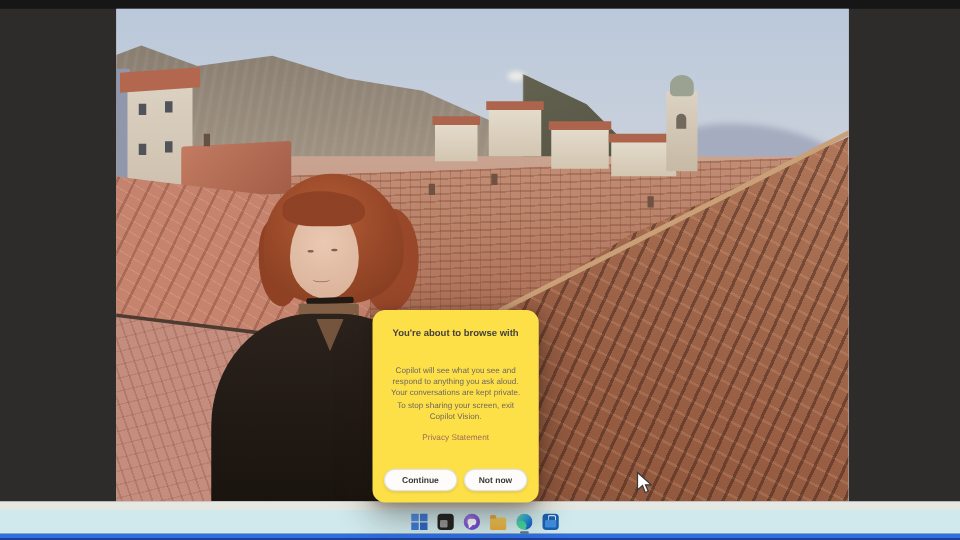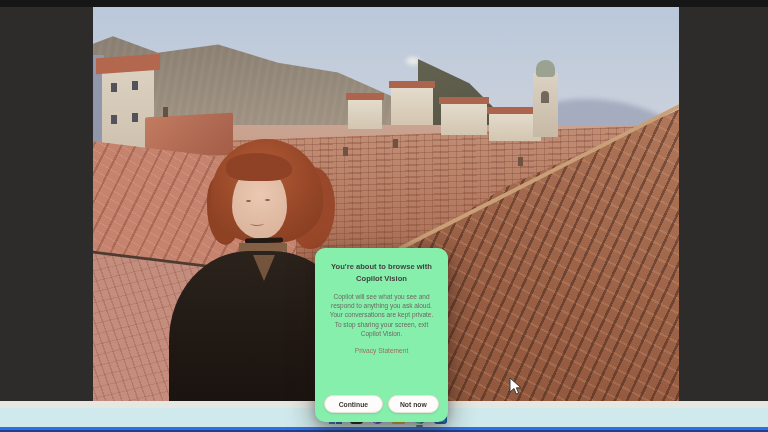--- a/index.html
+++ b/index.html
@@ -78,21 +78,21 @@
   .smile{left:157px;top:214px;width:14px;height:5px;border-bottom:1.5px solid #9b6a52;border-radius:50%;}
   .choker{left:152px;top:231px;width:38px;height:5px;background:#17100b;border-radius:2px;transform:rotate(-2deg);}
   .collar{left:146px;top:236px;width:48px;height:26px;background:#7d5b3f;border-radius:0 0 40% 40%;}
   .chain{left:149px;top:234px;width:42px;height:18px;border:0;border-bottom:2px solid #c9a23c;border-radius:0 0 50% 50%;}
   .body-jacket{left:76px;top:244px;width:190px;height:150px;background:linear-gradient(180deg,#221a14 0%,#150f0b 60%,#0e0a07 100%);border-radius:42% 46% 0 0/60% 64% 0 0;}
   .vneck{left:160px;top:248px;width:22px;height:26px;background:#6e4e36;clip-path:polygon(0 0,100% 0,50% 100%);}
 
   .photo-veil{left:0;top:0;width:586px;height:394px;background:linear-gradient(0deg,rgba(215,175,145,.06),rgba(195,200,220,.05));pointer-events:none;}
 
   
-  .dialog{left:315px;top:248px;width:133px;height:174px;background:#86efac;border-radius:10px;
+  .dialog{left:298px;top:248px;width:133px;height:154px;background:#fde047;border-radius:10px;
     box-shadow:0 10px 28px rgba(35,25,18,.45),0 2px 8px rgba(35,25,18,.25);z-index:50;}
   .dlg-title{position:absolute;left:8px;right:8px;top:13px;text-align:center;font-size:7.6px;line-height:12px;font-weight:700;color:#454140;}
   .dlg-body{position:absolute;left:7px;right:7px;top:44px;text-align:center;font-size:6.5px;line-height:9.2px;color:#6e6862;}
   .dlg-link{position:absolute;left:8px;right:8px;top:99px;text-align:center;font-size:6.6px;color:#9b6f58;cursor:pointer;}
   .dlg-buttons{position:absolute;left:9px;right:9px;bottom:9px;display:flex;gap:5px;height:18px;}
   .pill{flex:1;background:#fdfcfa;border:1px solid #e5e1d7;border-radius:9px;box-shadow:0 1px 2px rgba(0,0,0,.12);
     display:flex;align-items:center;justify-content:center;font-size:6.8px;font-weight:600;color:#3b3835;cursor:pointer;}
   .pill.primary{flex:1.15;}
 
   
@@ -196,21 +196,20 @@
     <div class="abs chain"></div>
     <div class="abs body-jacket"></div>
     <div class="abs vneck"></div>
 
     <div class="abs photo-veil"></div>
   </div>
 
   <div class="abs dialog">
     <div class="dlg-title">
       <div>You're about to browse with</div>
-      <div>Copilot Vision</div>
     </div>
     <div class="dlg-body">
       <div>Copilot will see what you see and</div>
       <div>respond to anything you ask aloud.</div>
       <div>Your conversations are kept private.</div>
       <div>To stop sharing your screen, exit</div>
       <div>Copilot Vision.</div>
     </div>
     <div class="dlg-link">Privacy Statement</div>
     <div class="dlg-buttons">

